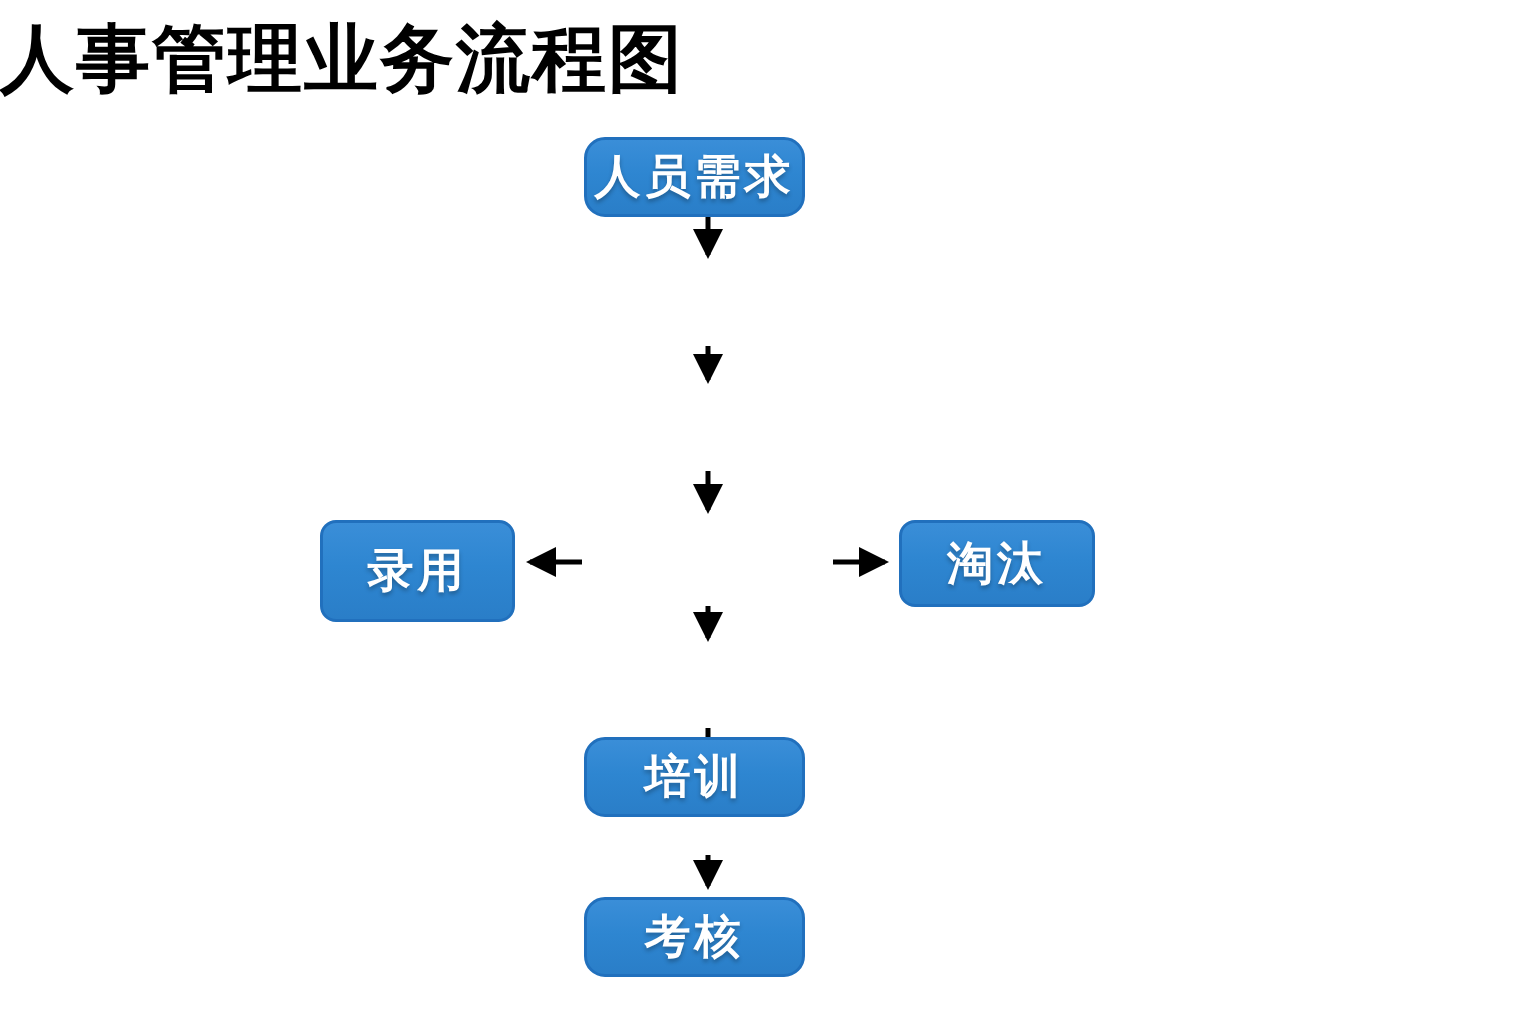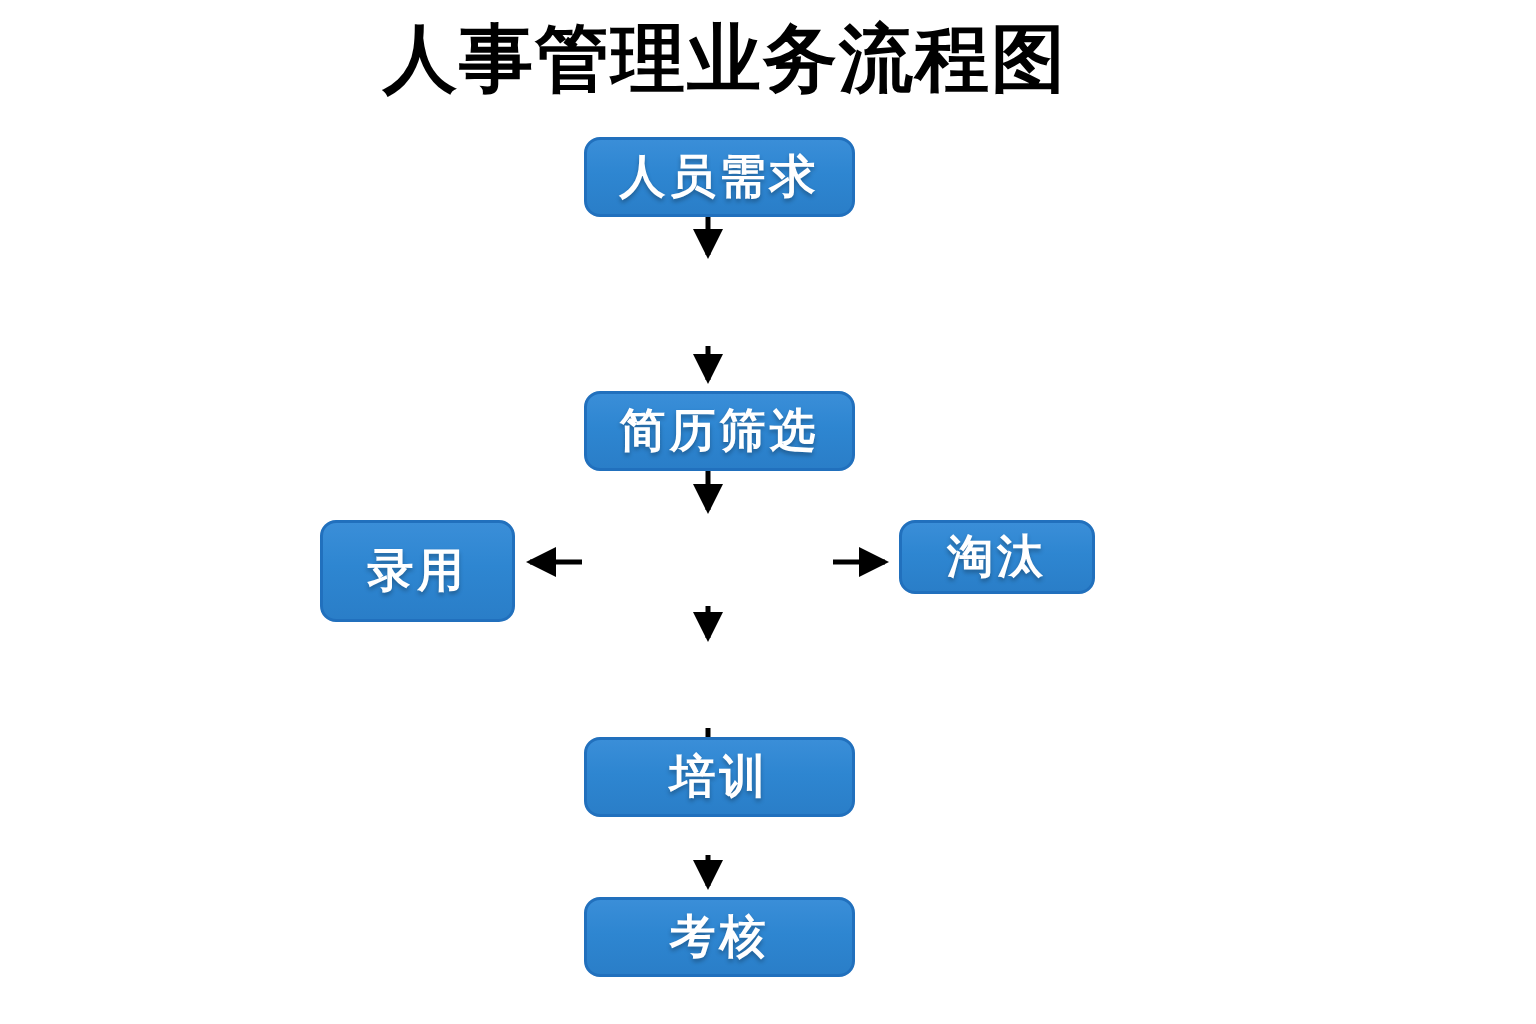--- a/index.html
+++ b/index.html
@@ -9,21 +9,20 @@
     height: 1024px;
     background: #ffffff;
     overflow: hidden;
     font-family: "Liberation Sans", "DejaVu Sans", sans-serif;
   }
   .diagram-title {
     position: absolute;
     top: 10px;
     left: 0;
     width: 1450px;
-    text-align: center;
     font-size: 74px;
     font-weight: 900;
     color: #000000;
     letter-spacing: 2px;
   }
   .node {
     position: absolute;
     background: linear-gradient(180deg, #3a8ed8 0%, #2e86d1 45%, #2a7ec8 100%);
     border: 3px solid #2170bd;
     border-radius: 16px;
@@ -33,23 +32,23 @@
     box-sizing: border-box;
   }
   .node-label {
     color: #ffffff;
     font-size: 46px;
     font-weight: 800;
     letter-spacing: 4px;
     text-shadow: 0 3px 4px rgba(0,0,0,0.28);
     white-space: nowrap;
   }
-  .node-center { left: 584px; width: 271px; height: 80px; }
+  .node-center { left: 584px; width: 221px; height: 80px; border-radius: 21px; }
   .node-left   { left: 320px; width: 195px; height: 102px; }
-  .node-right  { left: 899px; width: 196px; height: 74px; }
+  .node-right  { left: 899px; width: 196px; height: 87px; }
   .edges-layer {
     position: absolute;
     top: 0; left: 0;
     width: 1536px; height: 1024px;
     pointer-events: none;
   }
 </style>
 </head>
 <body>
 
@@ -71,23 +70,20 @@
     <line x1="708" y1="606" x2="708" y2="638" stroke="#000" stroke-width="5" marker-end="url(#ah)"></line>
     <line x1="708" y1="728" x2="708" y2="765" stroke="#000" stroke-width="5" marker-end="url(#ah)"></line>
     <line x1="708" y1="855" x2="708" y2="886" stroke="#000" stroke-width="5" marker-end="url(#ah)"></line>
   </svg>
 
   <div class="node node-center" style="top:137px">
     <span class="node-label">人员需求</span>
   </div>
 
 
-  <div class="node node-center" style="top:391px">
-    <span class="node-label">简历筛选</span>
-  </div>
 
 
   <div class="node node-left" style="top:520px">
     <span class="node-label">录用</span>
   </div>
 
   <div class="node node-right" style="top:520px">
     <span class="node-label">淘汰</span>
   </div>
 

